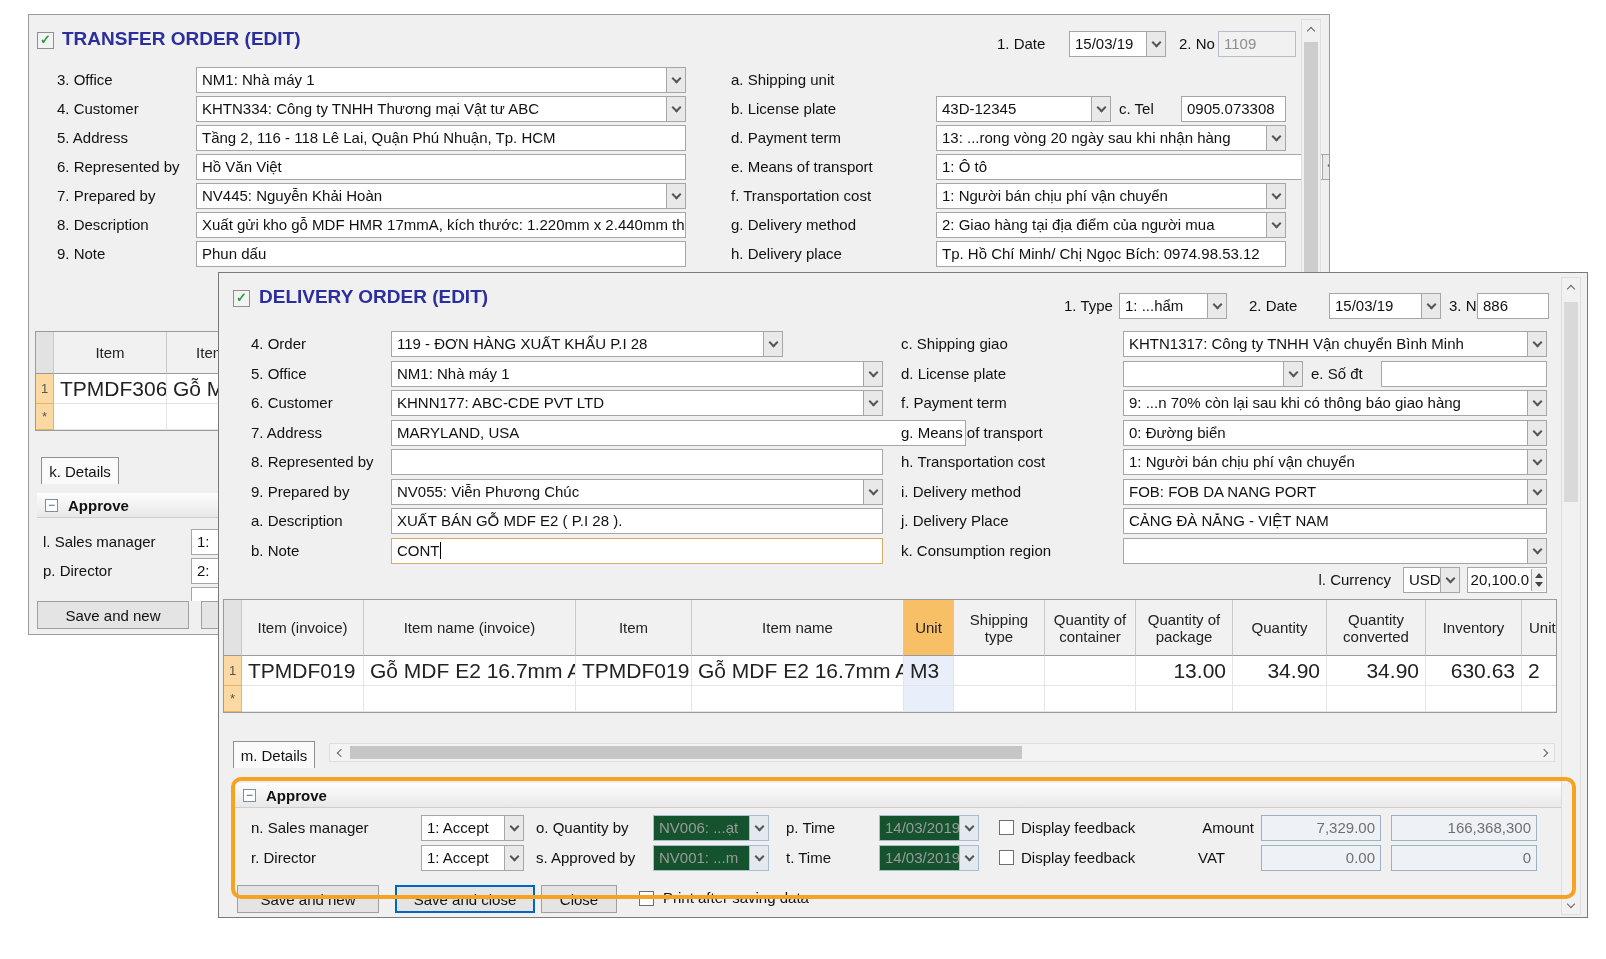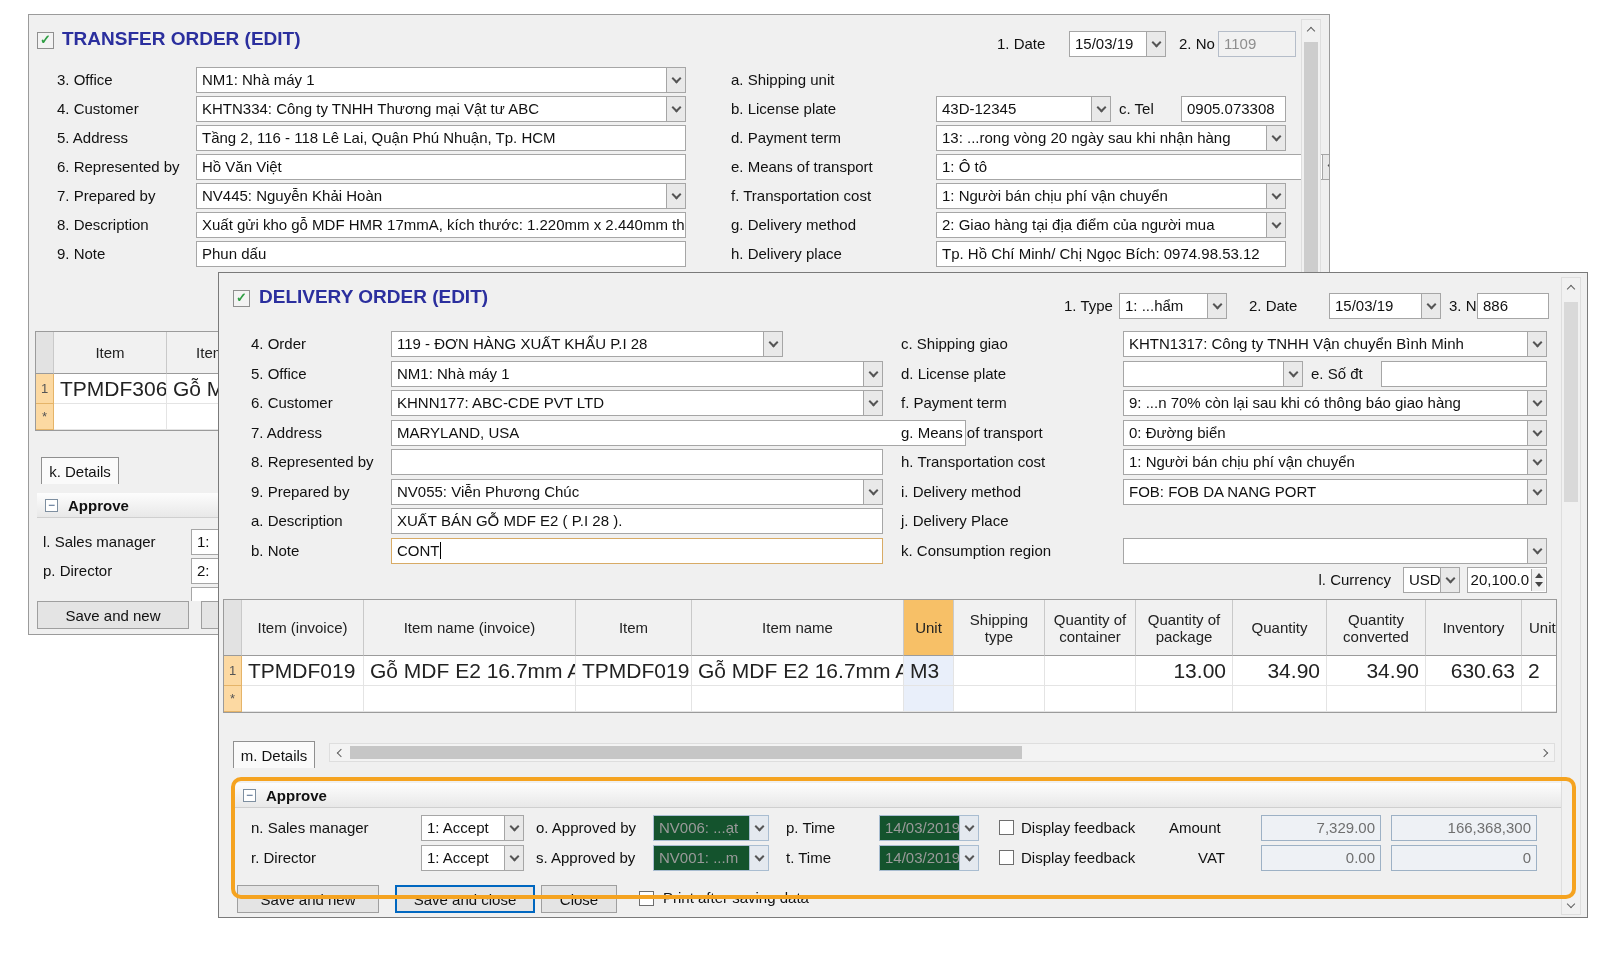--- a/index.html
+++ b/index.html
@@ -314,20 +314,23 @@
         </span>
     </div>
     <div class="lbl" style="left:682px;top:206px">i. Delivery method</div>
     <div class="inp cmb" style="left:904px;top:206px;width:424px">
       <span>FOB: FOB DA NANG PORT</span>
       <span class="cbtn">
           <i class="chv"></i>
         </span>
     </div>
     <div class="lbl" style="left:682px;top:235px">j. Delivery Place</div>
+    <div class="inp" style="left:904px;top:235px;width:424px">
+      <span>CẢNG ĐÀ NẴNG - VIỆT NAM</span>
+    </div>
     <div class="lbl" style="left:682px;top:265px">k. Consumption region</div>
     <div class="inp cmb" style="left:904px;top:265px;width:424px">
       <span></span>
       <span class="cbtn">
           <i class="chv"></i>
         </span>
     </div>
 
     <div class="lbl" style="left:1060px;top:294px;width:112px;text-align:right">l. Currency</div>
     <div class="inp cmb" style="left:1184px;top:294px;width:57px">
@@ -406,37 +409,37 @@
       <span class="grptitle">Approve</span>
     </div>
 
     <div class="lbl" style="left:32px;top:542px">n. Sales manager</div>
     <div class="inp cmb" style="left:202px;top:542px;width:103px">
       <span>1: Accept</span>
       <span class="cbtn">
           <i class="chv"></i>
         </span>
     </div>
-    <div class="lbl" style="left:317px;top:542px">o. Approved by</div>
+    <div class="lbl" style="left:317px;top:542px">o. Quantity by</div>
     <div class="inp cmb dis" style="left:434px;top:542px;width:116px">
       <span>NV006: ...ạt</span>
       <span class="cbtn">
           <i class="chv"></i>
         </span>
     </div>
     <div class="lbl" style="left:567px;top:542px">p. Time</div>
     <div class="inp cmb dis" style="left:660px;top:542px;width:100px">
       <span>14/03/2019 1</span>
       <span class="cbtn">
           <i class="chv"></i>
         </span>
     </div>
     <div class="cb" style="left:780px;top:547px"></div>
     <div class="lbl" style="left:802px;top:542px">Display feedback</div>
-    <div class="lbl" style="left:950px;top:542px;width:85px;text-align:left">Amount</div>
+    <div class="lbl" style="left:950px;top:542px;width:85px;text-align:right">Amount</div>
     <div class="inp numfield" style="left:1042px;top:542px;width:120px;display:flex">
       <span>7,329.00</span>
     </div>
     <div class="inp numfield" style="left:1172px;top:542px;width:146px;display:flex">
       <span>166,368,300</span>
     </div>
 
     <div class="lbl" style="left:32px;top:572px">r. Director</div>
     <div class="inp cmb" style="left:202px;top:572px;width:103px">
       <span>1: Accept</span>

